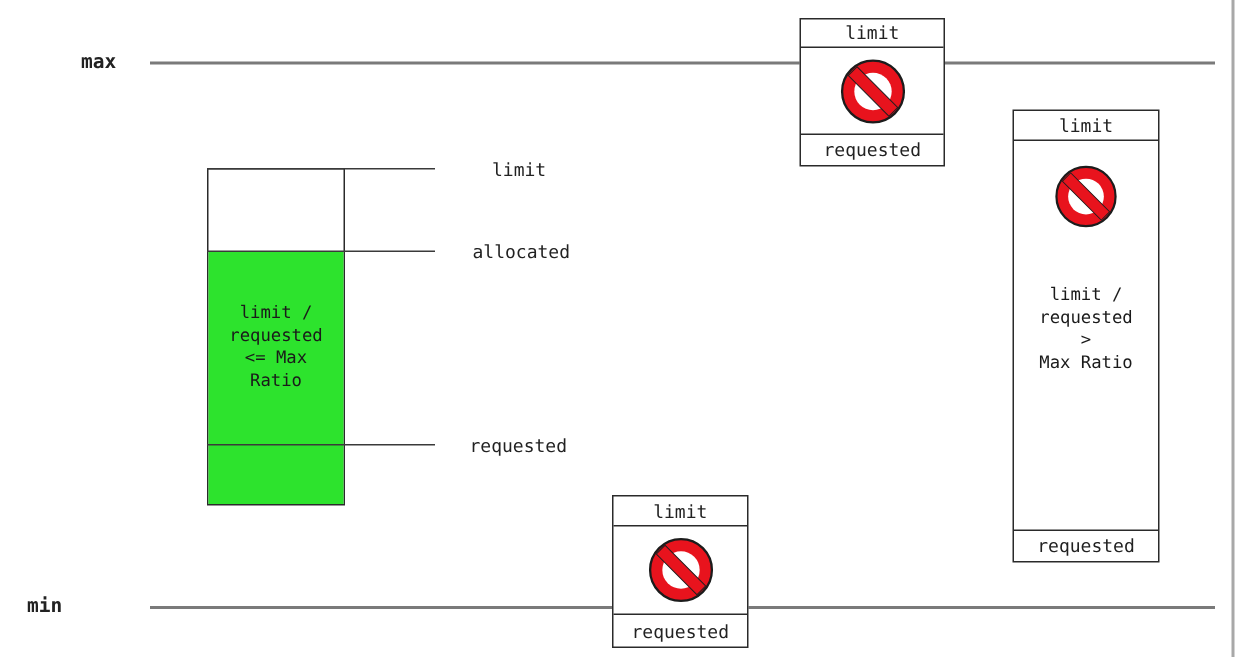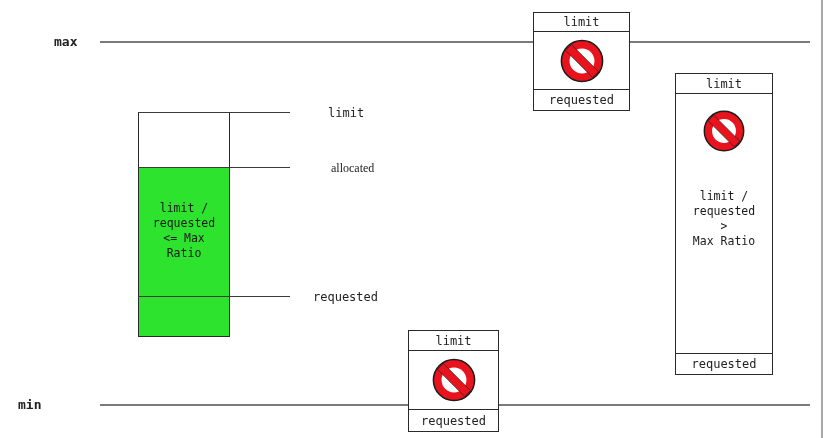--- a/index.html
+++ b/index.html
@@ -82,21 +82,21 @@
 requested
 &lt;= Max
 Ratio</div>
   </div>
 
   <div class="leader" style="left:138px; top:112px; width:152px;"></div>
   <div class="leader" style="left:138px; top:167px; width:152px;"></div>
   <div class="leader" style="left:138px; top:296px; width:152px;"></div>
 
   <div class="lbl" style="left:328px; top:106px;">limit</div>
-  <div class="lbl" style="left:331px; top:161px;font-family:Liberation Serif, serif;">allocated</div>
+  <div class="lbl" style="left:315px; top:161px;">allocated</div>
   <div class="lbl" style="left:313px; top:290px;">requested</div>
 
   <div class="nbox box-top">
     <div class="nbox-header">limit</div>
     <div class="nbox-body">
       <span class="icon-wrap">
         <svg class="no-entry" width="46" height="46" viewBox="0 0 48 48">
           <circle cx="24" cy="24" r="21.5" fill="#e8131d" stroke="#1c1c1c" stroke-width="1.6"></circle>
           <circle cx="24" cy="24" r="13" fill="#ffffff"></circle>
           <rect x="4" y="19.7" width="40" height="8.6" fill="#e8131d" stroke="#241f1f" stroke-width="0.7" transform="rotate(45 24 24)"></rect>

